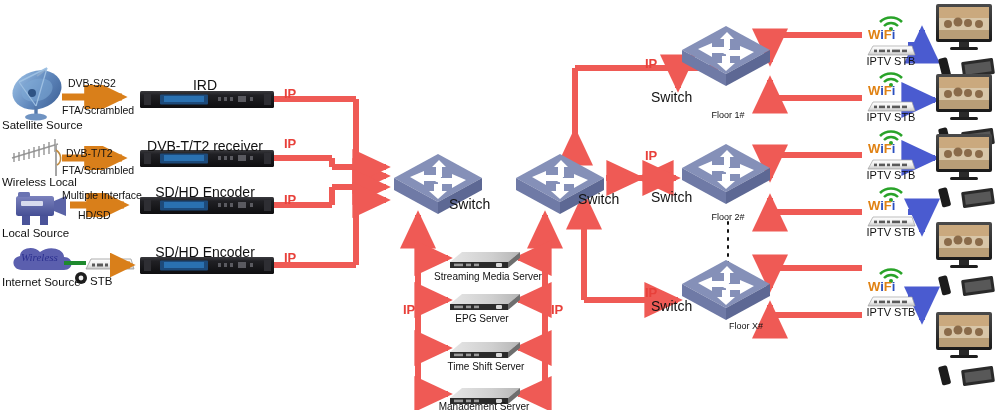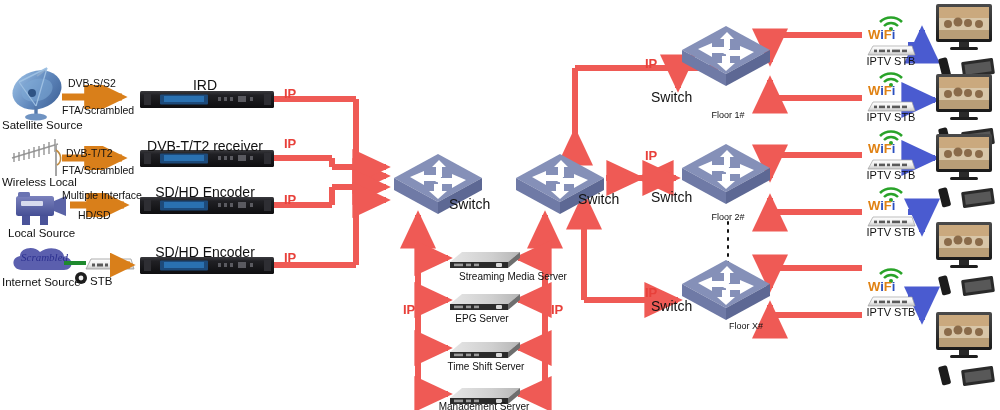--- a/index.html
+++ b/index.html
@@ -198,29 +198,29 @@
   <div class="lbl srcname" style="left:2px;top:177px;">Wireless Local</div>
 
   <svg class="abs" style="left:12px;top:190px;" width="62" height="42">
     <rect x="4" y="6" width="38" height="20" rx="2.5" fill="url(#camg)"></rect>
     <rect x="9" y="11" width="22" height="5" rx="1" fill="#d7dbee"></rect>
     <path d="M42,11 L54,6 L54,26 L42,21 z" fill="#5a63a6"></path>
     <rect x="10" y="26" width="8" height="9" fill="#4a5399"></rect>
     <rect x="28" y="26" width="8" height="9" fill="#4a5399"></rect>
     <rect x="6" y="2" width="12" height="5" rx="1.5" fill="#6a73b2"></rect>
   </svg>
-  <div class="lbl srcname" style="left:8px;top:228px;text-align:center;">Local Source</div>
+  <div class="lbl srcname" style="left:2px;top:228px;text-align:center;">Local Source</div>
 
   <svg class="abs" style="left:6px;top:244px;" width="130" height="40">
     <path d="M16,26 C6,26 4,14 14,12 C14,4 28,1 34,8 C42,1 58,4 58,13
              C68,13 68,26 58,26 z" fill="#5b5fae"></path>
     <path d="M58,19 L80,19" stroke="#1e8a2e" stroke-width="4"></path>
   </svg>
   <div class="lbl" style="left:21px;top:252px;font-size:11px;color:#2b2f8f;
-       font-family:'Liberation Serif',serif;font-style:italic;">Scrambled</div>
+       font-family:'Liberation Serif',serif;font-style:italic;">Wireless</div>
   <svg class="abs" style="left:84px;top:253px;" width="52" height="20">
     <path d="M2,16 L7,6 L47,6 L50,16 z" fill="url(#stbg)" stroke="#9a9a9a" stroke-width=".8"></path>
     <g fill="#5a5a5a">
       <rect x="8" y="10.5" width="3" height="3"></rect>
         <rect x="13" y="10.5" width="6" height="3"></rect>
       <rect x="21" y="10.5" width="3" height="3"></rect>
         <rect x="26" y="10.5" width="8" height="3"></rect>
       <rect x="36" y="10.5" width="5" height="3"></rect>
     </g>
   </svg>
@@ -358,21 +358,21 @@
     <path d="M4,16 L16,6 L74,6 L62,16 z" fill="url(#svrTop)"></path>
     <path d="M4,16 L62,16 L62,22 L4,22 z" fill="#2b2b2b"></path>
     <path d="M62,16 L74,6 L74,12 L62,22 z" fill="#6e6e6e"></path>
     <g fill="#9a9a9a">
         <rect x="8" y="17.6" width="9" height="2.6"></rect>
       <rect x="20" y="17.6" width="5" height="2.6"></rect>
       <rect x="28" y="17.6" width="5" height="2.6"></rect>
       </g>
     <rect x="50" y="17" width="6" height="4" rx="1" fill="#d8d8d8"></rect>
   </svg>
-  <div class="lbl svrname c" style="left:488px;top:272px;margin-left:25px;">Streaming Media Server</div>
+  <div class="lbl svrname c" style="left:488px;top:272px;">Streaming Media Server</div>
 
   <svg class="abs" style="left:446px;top:288px;" width="76" height="24">
     <path d="M4,16 L16,6 L74,6 L62,16 z" fill="url(#svrTop)"></path>
     <path d="M4,16 L62,16 L62,22 L4,22 z" fill="#2b2b2b"></path>
     <path d="M62,16 L74,6 L74,12 L62,22 z" fill="#6e6e6e"></path>
     <g fill="#9a9a9a">
         <rect x="8" y="17.6" width="9" height="2.6"></rect>
       <rect x="20" y="17.6" width="5" height="2.6"></rect>
       <rect x="28" y="17.6" width="5" height="2.6"></rect>
       </g>

